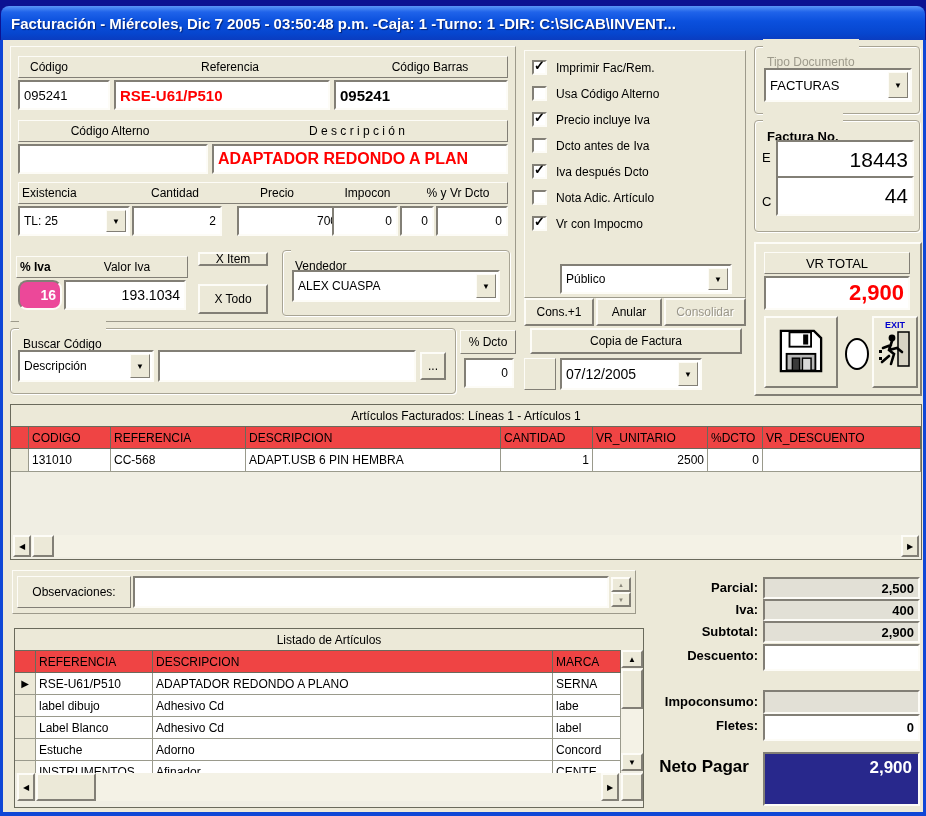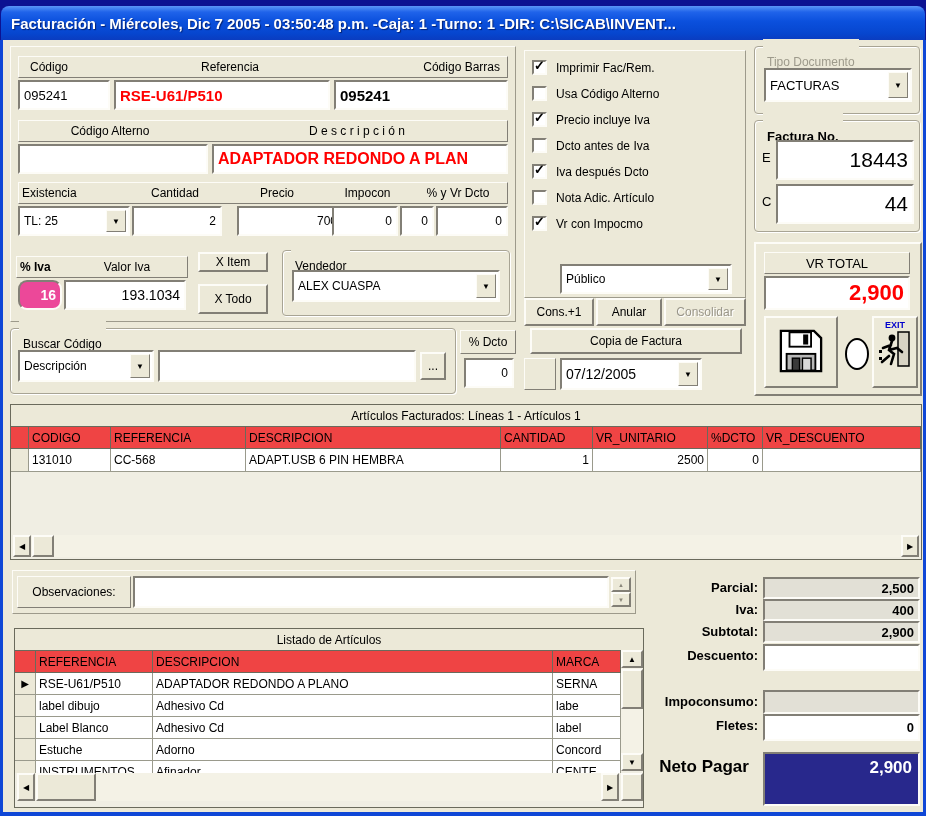--- a/index.html
+++ b/index.html
@@ -55,21 +55,21 @@
   <div class="abs" id="bodypanel"></div>
   <div class="abs sideL"></div>
   <div class="abs sideR"></div>
   <div class="abs sideB"></div>
 
   <div class="abs panelframe" style="left:10px;top:46px;width:506px;height:276px;"></div>
 
   <div class="abs strip" style="left:18px;top:56px;width:490px;height:22px;"></div>
   <span class="abs" style="left:30px;top:60px;">Código</span>
   <span class="abs" style="left:170px;top:60px;width:120px;text-align:center;">Referencia</span>
-  <span class="abs" style="left:360px;top:60px;width:140px;text-align:right;">Código Barras</span>
+  <span class="abs" style="left:360px;top:60px;width:140px;text-align:center;">Código Barras</span>
 
   <div class="abs sunken field" style="left:18px;top:80px;width:92px;height:30px;font-size:13px;">
       <span>095241</span>
     </div>
   <div class="abs sunken field red" style="left:114px;top:80px;width:216px;height:30px;font-size:15px;">
       <span>RSE-U61/P510</span>
     </div>
   <div class="abs sunken field" style="left:334px;top:80px;width:174px;height:30px;font-size:15px;font-weight:bold;">
       <span>095241</span>
     </div>
@@ -114,21 +114,21 @@
 
   <div class="abs strip" style="left:16px;top:256px;width:172px;height:22px;"></div>
   <span class="abs" style="left:20px;top:260px;font-weight:bold;">% Iva</span>
   <span class="abs" style="left:72px;top:260px;width:110px;text-align:center;">Valor Iva</span>
   <div class="abs sunken field num" style="left:18px;top:280px;width:44px;height:30px;background:#ec4899;color:#fff;font-weight:bold;font-size:14px;border-radius:9px;">
       <span>16</span>
     </div>
   <div class="abs sunken field num" style="left:64px;top:280px;width:122px;height:30px;font-size:14px;">
       <span>193.1034</span>
     </div>
-  <div class="abs raised btn" style="left:198px;top:252px;width:70px;height:20px;">
+  <div class="abs raised btn" style="left:198px;top:252px;width:70px;height:14px;">
       <span>X Item</span>
     </div>
   <div class="abs raised btn" style="left:198px;top:284px;width:70px;height:30px;">
       <span>X Todo</span>
     </div>
   <div class="abs group" style="left:282px;top:250px;width:228px;height:66px;">
     <span class="legend">Vendedor</span>
   </div>
   <div class="abs sunken" style="left:292px;top:270px;width:208px;height:32px;">
     <span class="cval">ALEX CUASPA</span>
@@ -216,21 +216,21 @@
     <span class="ddbtn">▼</span>
   </div>
   <div class="abs group" style="left:754px;top:120px;width:166px;height:112px;">
     <span class="legend" style="font-weight:bold;font-size:13px;">Factura No.</span>
   </div>
   <span class="abs" style="left:762px;top:150px;font-size:13px;">E</span>
   <div class="abs sunken field num" style="left:776px;top:140px;width:138px;height:40px;font-size:21px;">
       <span>18443</span>
     </div>
   <span class="abs" style="left:762px;top:194px;font-size:13px;">C</span>
-  <div class="abs sunken field num" style="left:776px;top:184px;width:138px;height:40px;font-size:21px;">
+  <div class="abs sunken field num" style="left:776px;top:176px;width:138px;height:40px;font-size:21px;">
       <span>44</span>
     </div>
 
   <div class="abs raised" style="left:754px;top:242px;width:168px;height:154px;"></div>
   <div class="abs strip" style="left:764px;top:252px;width:146px;height:22px;font-size:13px;">
     <span>VR TOTAL</span>
   </div>
   <div class="abs sunken field num red" style="left:764px;top:276px;width:146px;height:34px;font-size:22px;">
       <span>2,900</span>
     </div>

